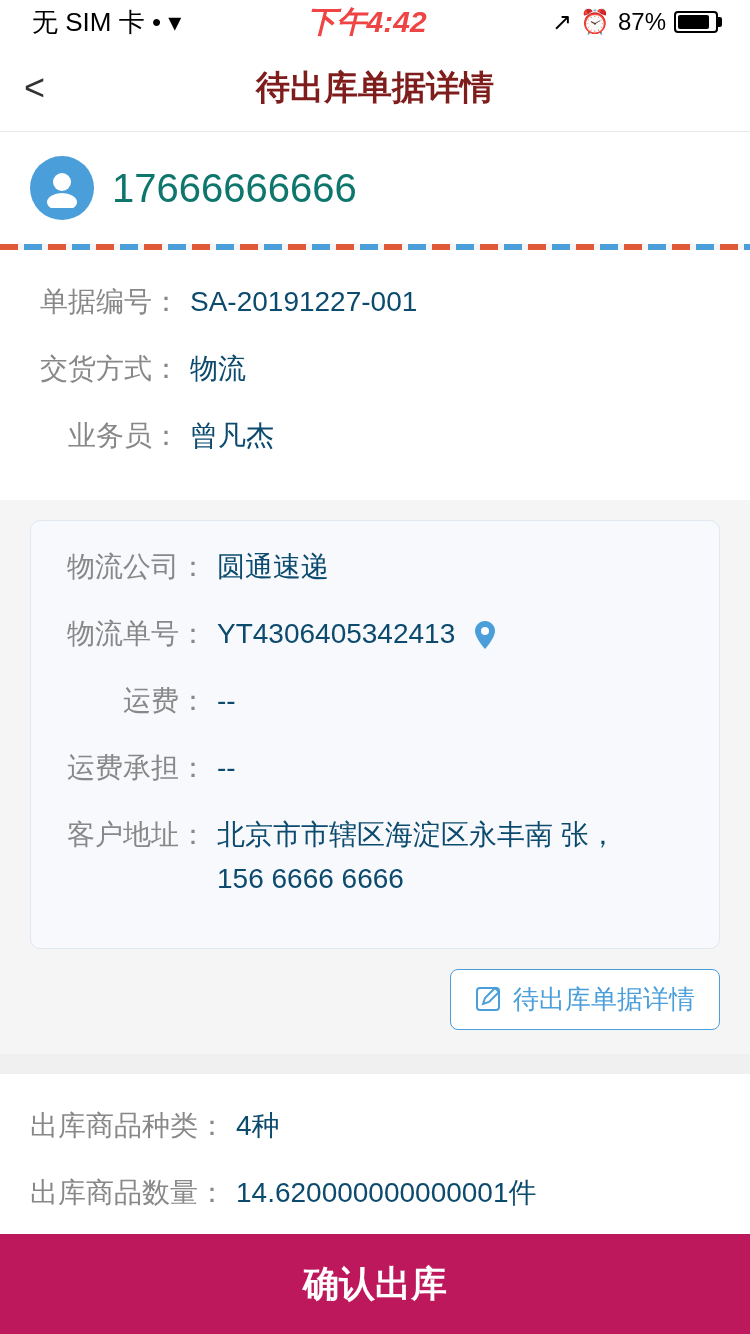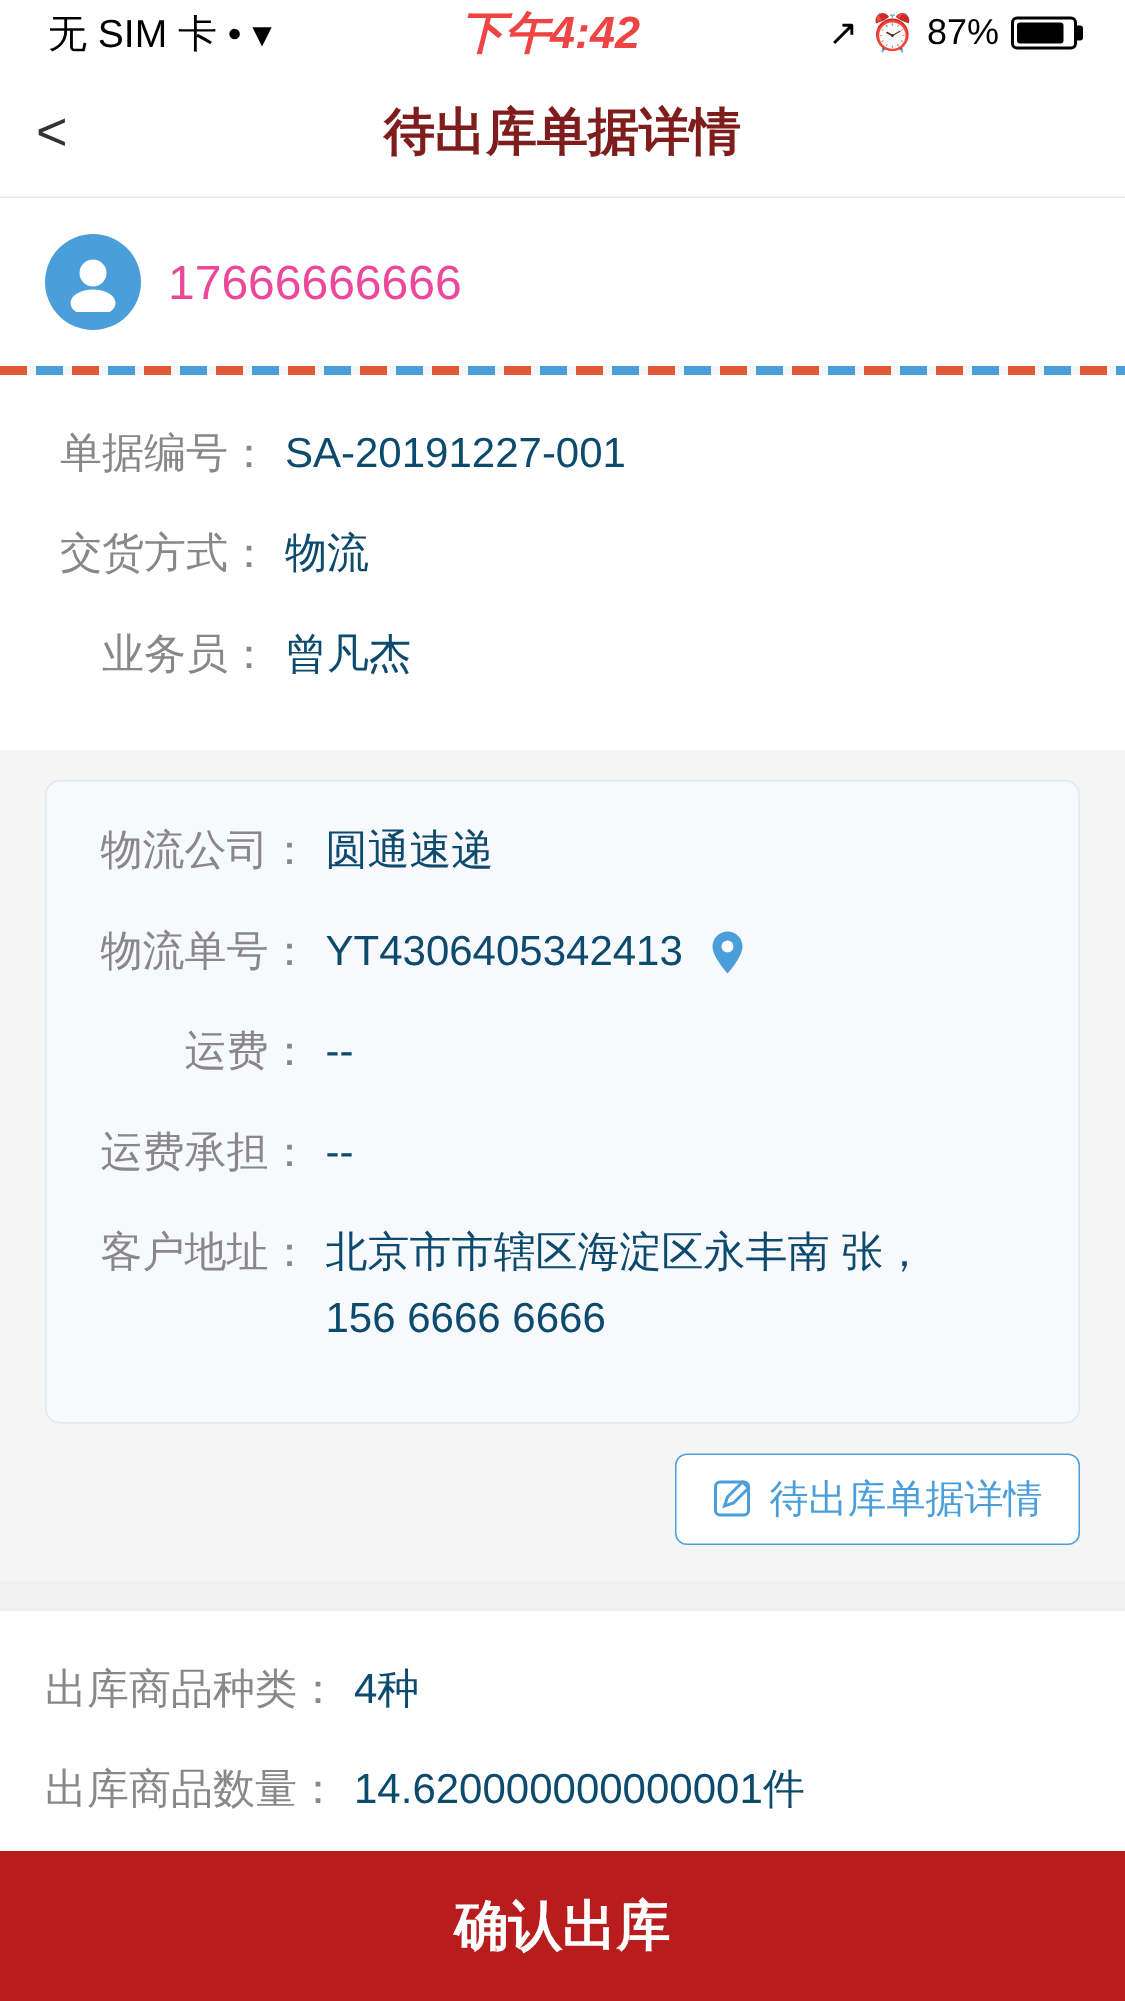--- a/index.html
+++ b/index.html
@@ -105,23 +105,23 @@
       width: 64px;
       height: 64px;
       border-radius: 50%;
       background: #4a9eda;
       display: flex;
       align-items: center;
       justify-content: center;
       flex-shrink: 0;
     }
     .customer-phone {
-      font-size: 32px;
+      font-size: 40px;
       font-weight: 500;
-      color: #ec4899;
+      color: #0f766e;
     }
 
     
     .dashed-divider {
       height: 6px;
       width: 100%;
       background: repeating-linear-gradient(
         90deg,
         #e05a3a 0px,
         #e05a3a 18px,
@@ -239,21 +239,21 @@
       font-size: 26px;
     }
 
     
     .confirm-btn-bar {
       position: fixed;
       bottom: 0;
       left: 0;
       width: 750px;
       height: 100px;
-      background: #b91c1c;
+      background: #be185d;
       display: flex;
       align-items: center;
       justify-content: center;
       cursor: pointer;
     }
     .confirm-btn-text {
       color: #fff;
       font-size: 36px;
       font-weight: 600;
     }

